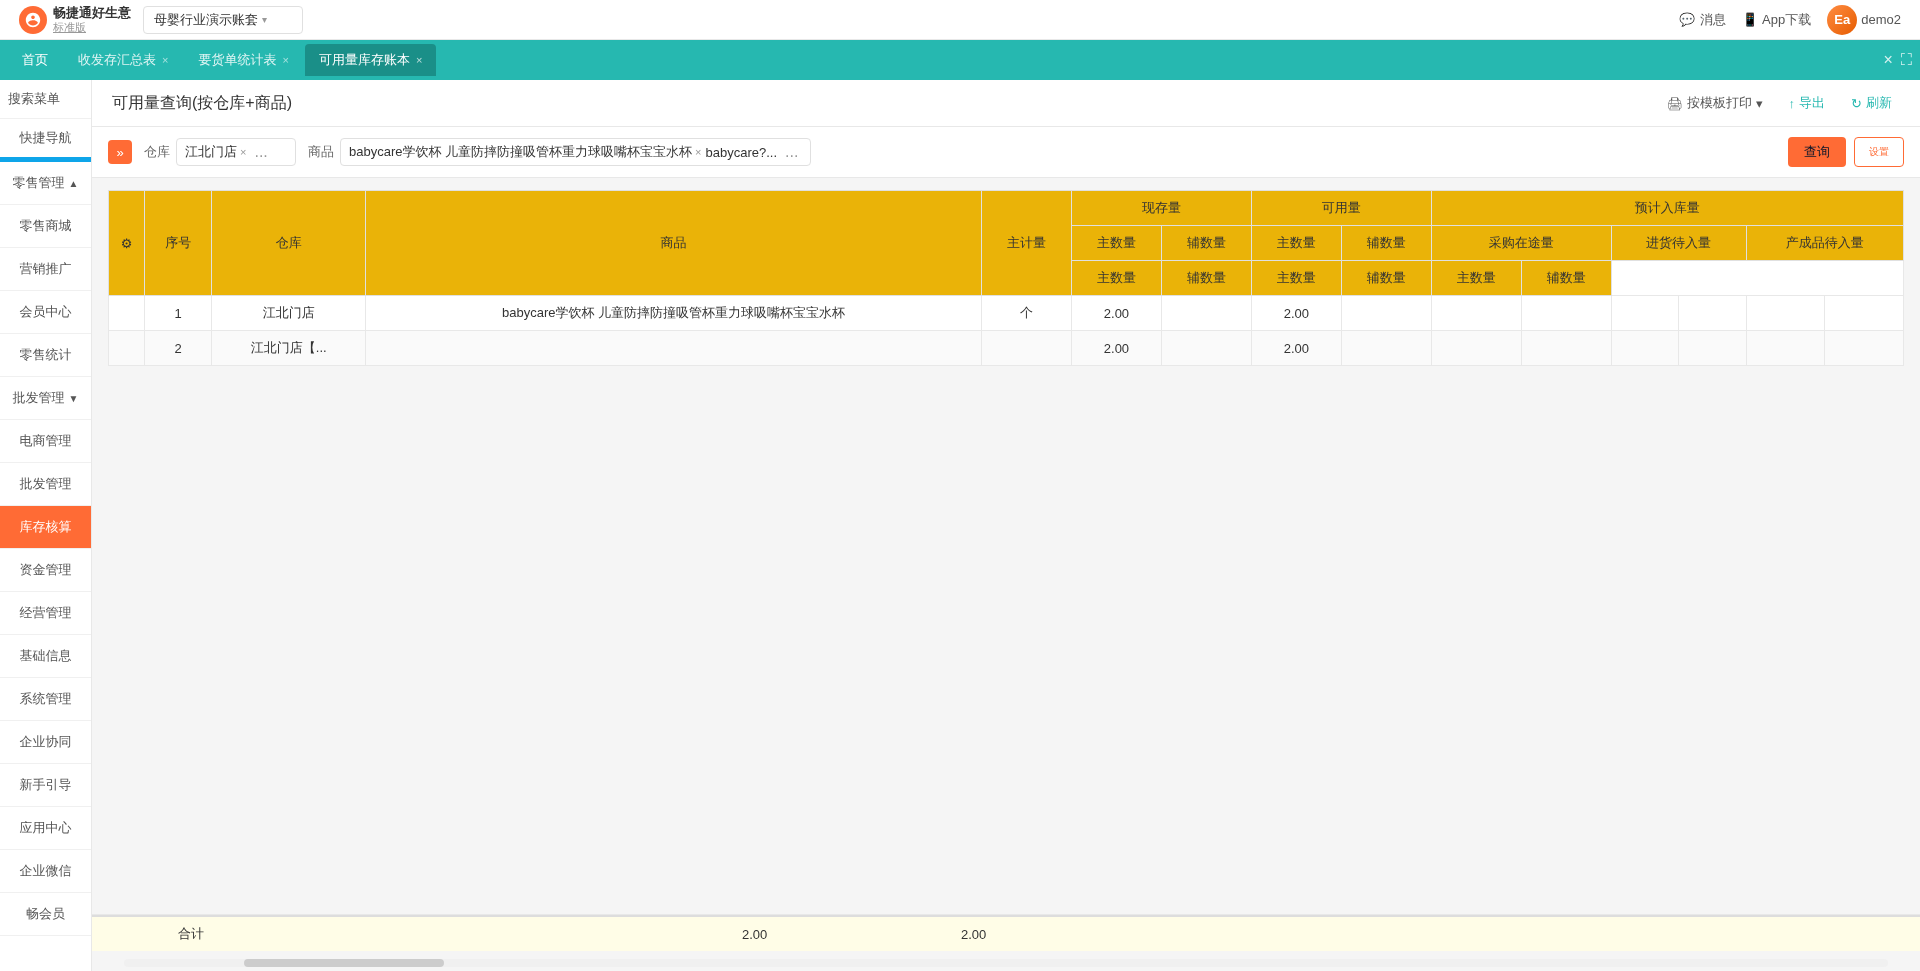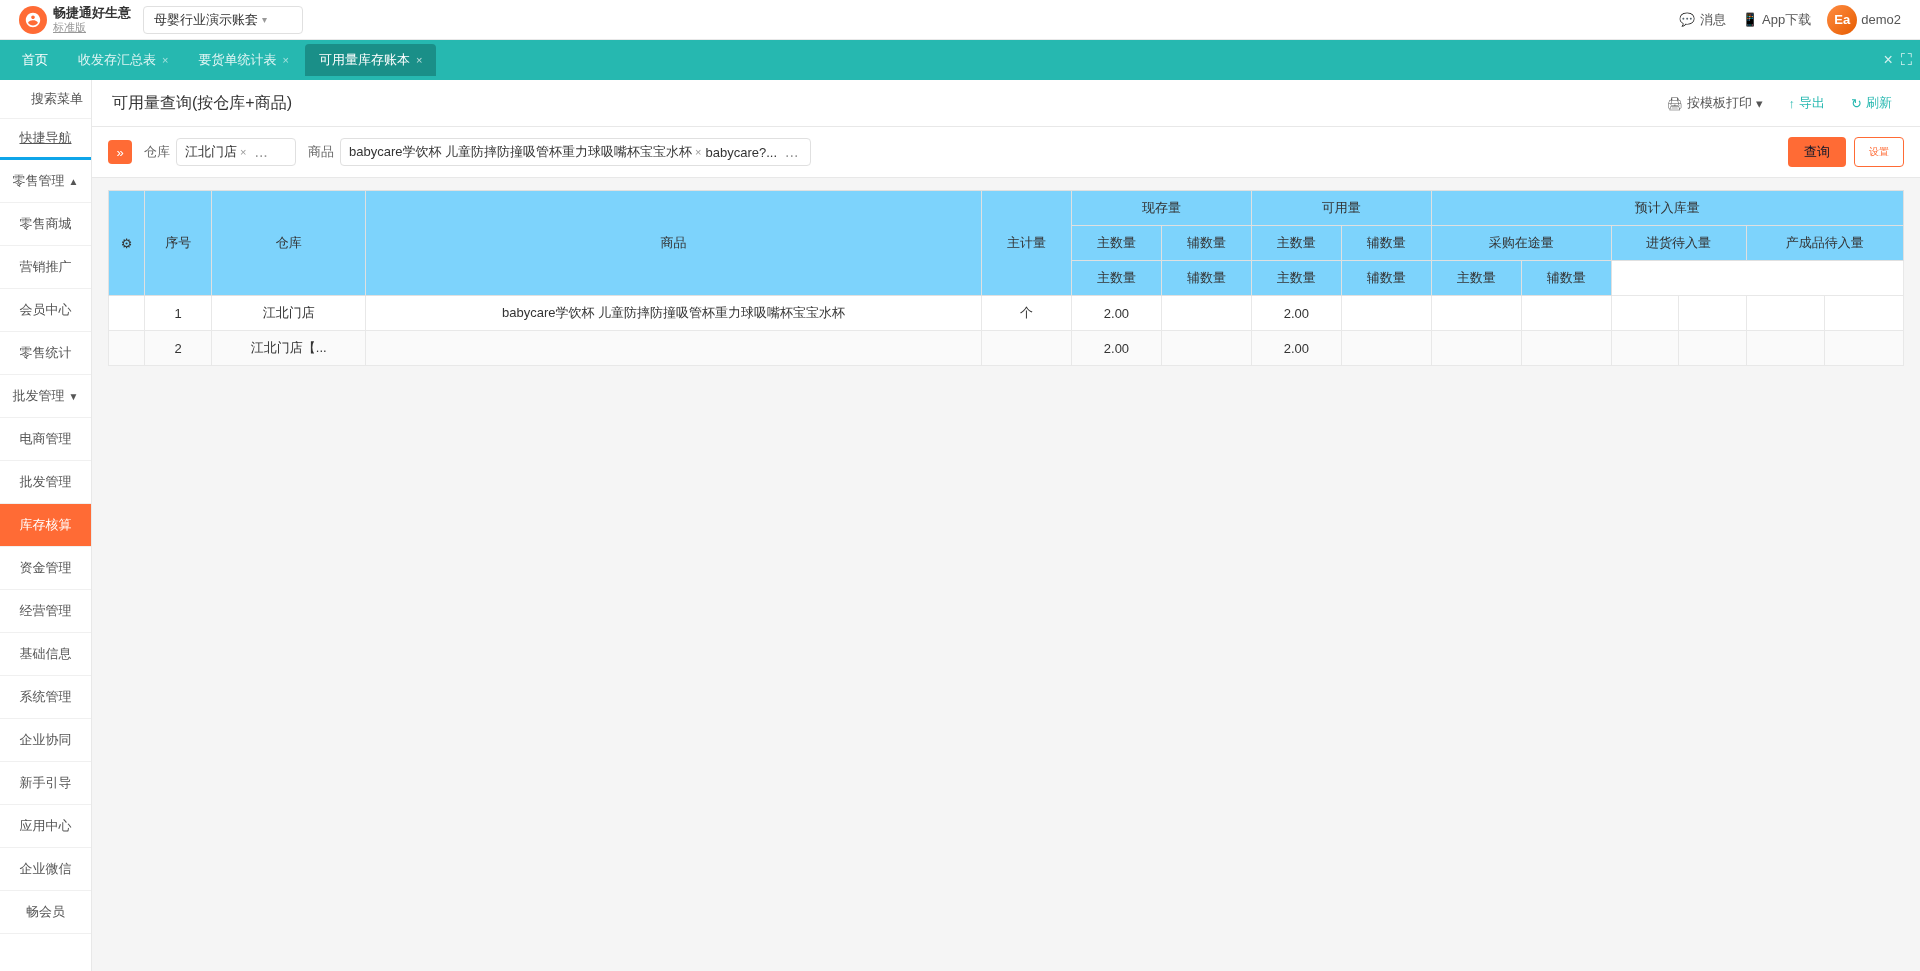--- a/index.html
+++ b/index.html
@@ -78,22 +78,22 @@
       padding: 12px 6px;
       text-align: center;
       cursor: pointer;
       color: #555;
       font-size: 12px;
       border-bottom: 1px solid #f0f0f0;
     }
     .sidebar-item.active { background: #ff6b35; color: white; }
     .sidebar-item.has-arrow { display: flex; align-items: center; justify-content: center; gap: 4px; }
     .sidebar-item .arrow { font-size: 10px; }
-    .sidebar-search { padding: 10px 8px; font-size: 12px; color: #555; text-align: right; cursor: pointer; border-bottom: 1px solid #f0f0f0; }
-    .sidebar-nav { padding: 10px 8px; font-size: 12px; color: #555; text-align: center; cursor: pointer; border-bottom: 3px solid #0ea5e9; text-decoration: underline; }
+    .sidebar-search { padding: 10px 8px; font-size: 12px; color: #555; text-align: left; cursor: pointer; border-bottom: 1px solid #f0f0f0; }
+    .sidebar-nav { padding: 10px 8px; font-size: 12px; color: #555; text-align: center; cursor: pointer; border-bottom: 5px solid #0ea5e9; }
 
     
     .content-area { flex: 1; display: flex; flex-direction: column; overflow: hidden; }
 
     
     .page-header {
       background: #fff;
       padding: 10px 20px;
       border-bottom: 1px solid #e8e8e8;
       display: flex;
@@ -156,21 +156,21 @@
       padding: 12px 16px;
       background: #f5f5f5;
     }
     .data-table {
       width: 100%;
       border-collapse: collapse;
       background: #fff;
       border: 1px solid #e8e8e8;
     }
     .data-table th {
-      background: #7dd3fc;
+      background: #eab308;
       color: #333;
       font-weight: 500;
       text-align: center;
       padding: 8px 6px;
       border: 1px solid #e0e0e0;
       font-size: 13px;
       white-space: nowrap;
       margin-top: 20px;
     }
     .data-table td {
@@ -469,15 +469,44 @@
             <td></td>
             <td></td>
             <td></td>
             <td></td>
             <td></td>
           </tr>
         </tbody>
       </table>
     </div>
 
+    <div class="bottom-area">
+      <table class="footer-table">
+        <tbody>
+            <tr>
+          <td style="width:36px;"></td>
+          <td style="width:40px;"></td>
+          <td style="min-width:80px; text-align:left; padding-left:10px;">合计</td>
+          <td style="min-width:200px;"></td>
+          <td style="min-width:60px;"></td>
+          <td style="min-width:70px;">2.00</td>
+          <td style="min-width:70px;"></td>
+          <td style="min-width:70px;">2.00</td>
+          <td style="min-width:70px;"></td>
+          <td style="min-width:80px;"></td>
+          <td style="min-width:80px;"></td>
+          <td style="min-width:80px;"></td>
+          <td style="min-width:80px;"></td>
+          <td style="min-width:90px;"></td>
+          <td style="min-width:90px;"></td>
+        </tr>
+      </tbody>
+        </table>
+
+      <div style="height:20px; padding: 4px 16px 4px; background:#f5f5f5;">
+        <div class="scrollbar-track">
+          <div class="scrollbar-thumb"></div>
+        </div>
+      </div>
+    </div>
 
   </div>
 </div>
 
 </body></html>

